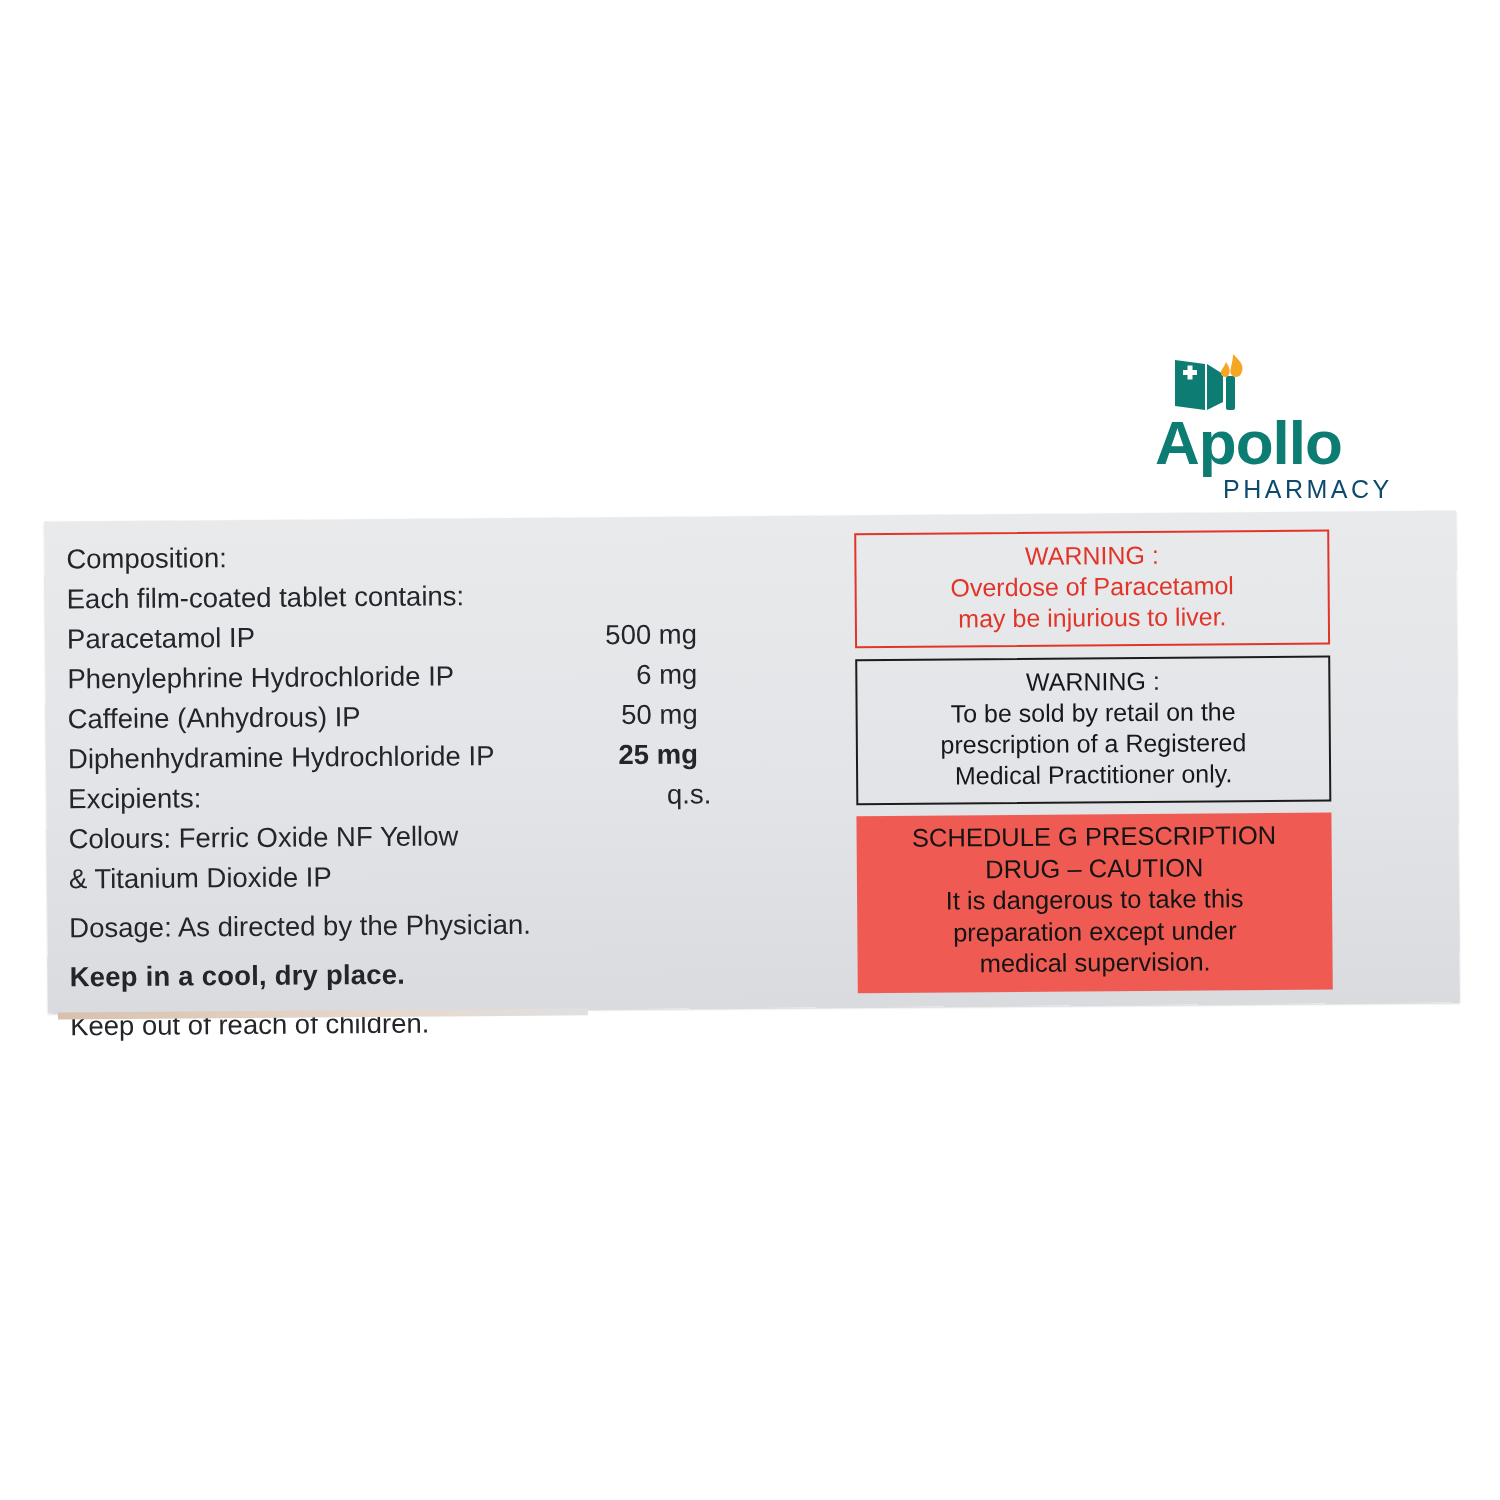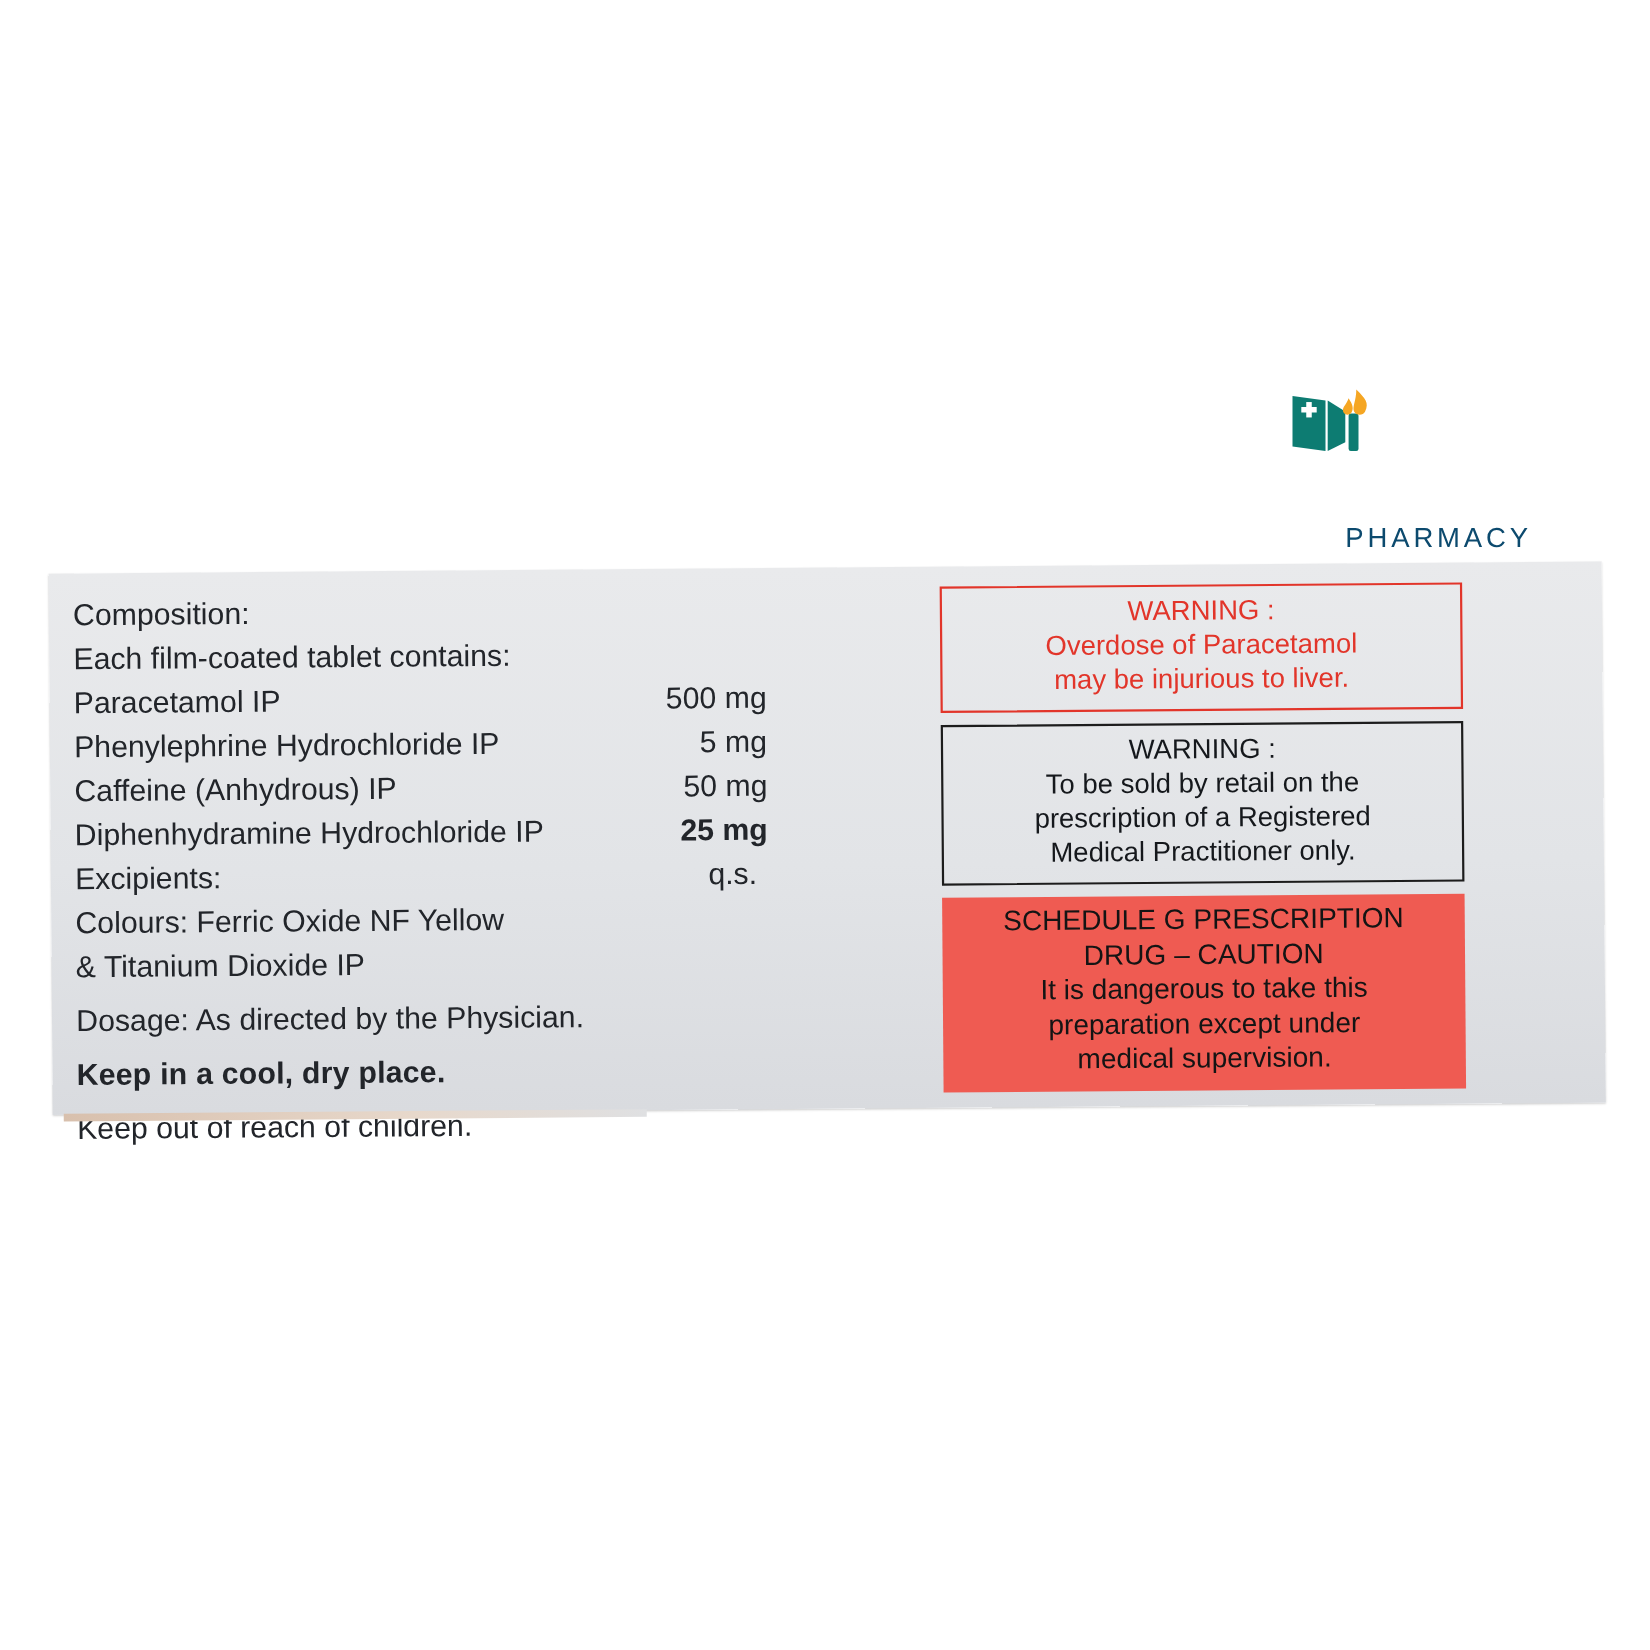--- a/index.html
+++ b/index.html
@@ -144,48 +144,49 @@
 
       <rect x="12" y="18" width="14" height="5" fill="#ffffff"></rect>
       <rect x="16.5" y="13.5" width="5" height="14" fill="#ffffff"></rect>
 
       <rect x="55" y="24" width="9" height="34" rx="2" fill="#0d7c72"></rect>
 
       <path d="M62 2 C70 10 74 14 70 22 C68 26 62 26 60 22 C58 18 62 12 62 2 Z" fill="#f5a623"></path>
       <path d="M55 10 C59 16 60 20 57 24 C55 26 51 25 50 22 C49 18 53 16 55 10 Z" fill="#f5a623"></path>
     </svg>
   </div>
+  <div class="wordmark">Apollo</div>
   <div class="subword">PHARMACY</div>
 </div>
 
 <div id="carton">
 
   <div id="composition">
     <div class="row">Composition:</div>
     <div class="row">Each film-coated tablet contains:</div>
 
     <div class="row">
       <span>Paracetamol IP</span>
       <span class="amt">500 mg</span>
     </div>
     <div class="row">
       <span>Phenylephrine Hydrochloride IP</span>
-      <span class="amt">5 mg</span>
+      <span class="amt">6 mg</span>
     </div>
     <div class="row">
       <span>Caffeine (Anhydrous) IP</span>
       <span class="amt">50 mg</span>
     </div>
     <div class="row">
       <span>Diphenhydramine Hydrochloride IP</span>
       <span class="amt" style="right:150px;font-weight:bold;">25 mg</span>
     </div>
     <div class="row">
       <span>Excipients:</span>
-      <span class="amt" style="right:160px;margin-left:36px;">q.s.</span>
+      <span class="amt" style="right:137px;margin-left:36px;">q.s.</span>
     </div>
 
     <div class="row">Colours: Ferric Oxide NF Yellow</div>
     <div class="row">&amp; Titanium Dioxide IP</div>
     <div class="gap"></div>
     <div class="row">Dosage: As directed by the Physician.</div>
     <div class="gap"></div>
     <div class="row bold">Keep in a cool, dry place.</div>
     <div class="gap"></div>
     <div class="row">Keep out of reach of children.</div>

